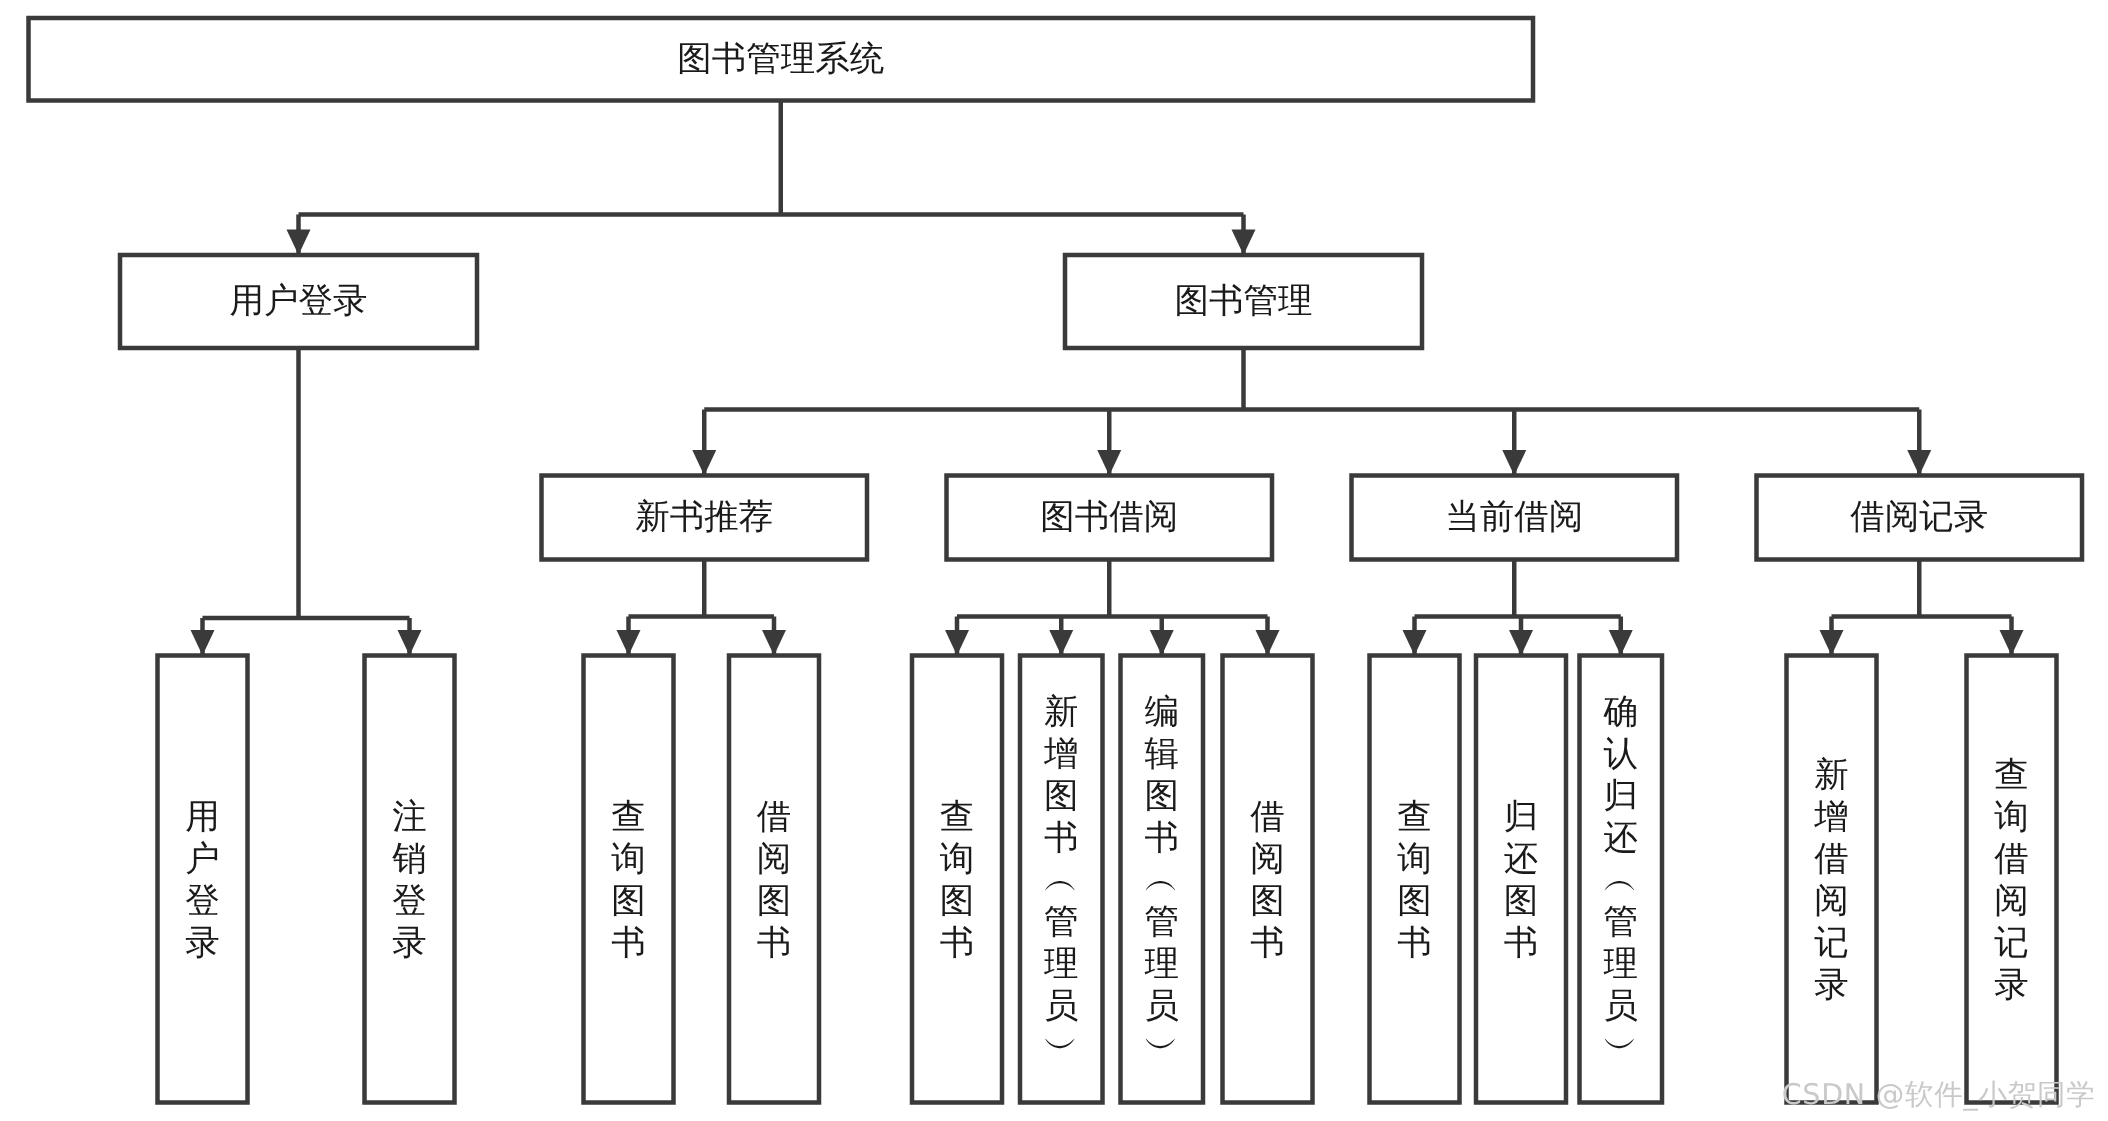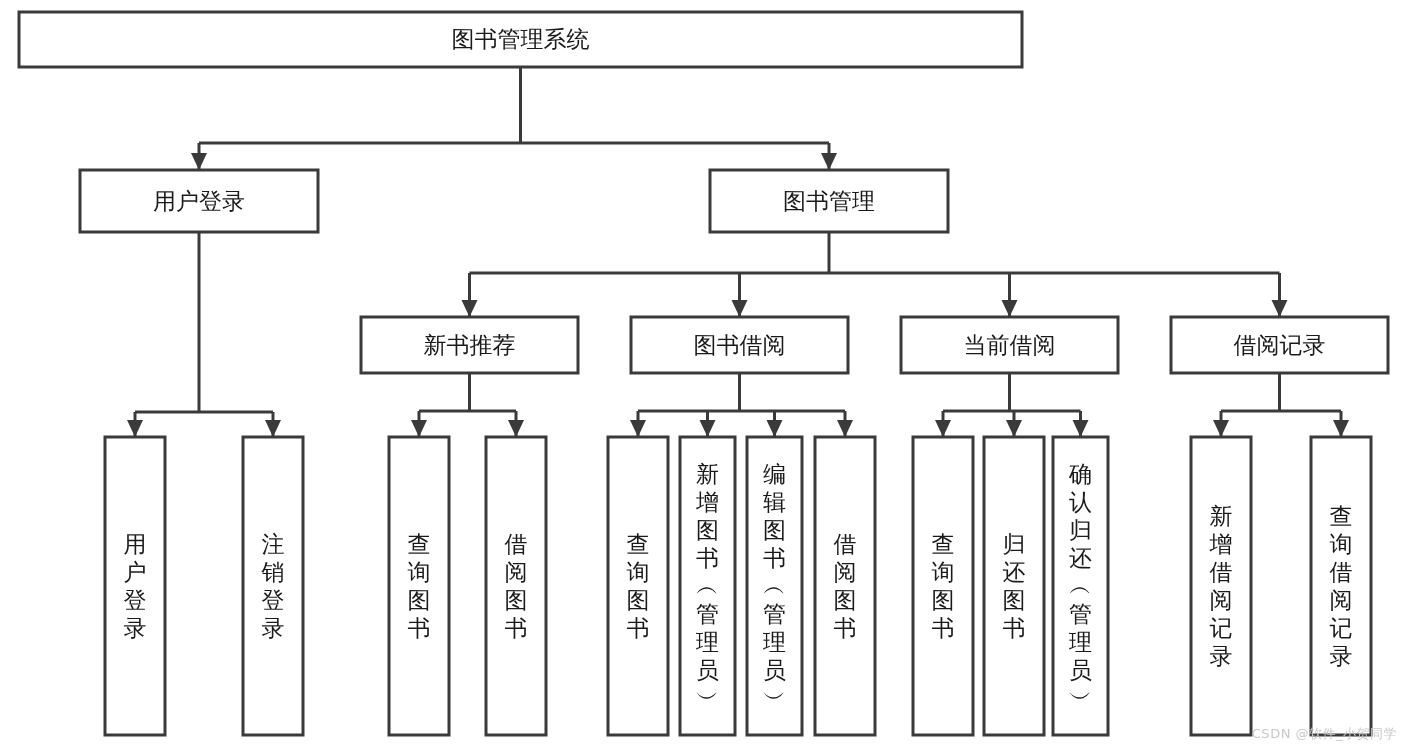--- a/index.html
+++ b/index.html
@@ -53,21 +53,21 @@
     fill: #1a1a1a;
     font-family: "DejaVu Sans", "Liberation Sans", sans-serif;
     font-size: 23px;
     text-anchor: middle;
   }
   .watermark {
     position: absolute;
     right: 8px;
     bottom: 4px;
     font-family: "DejaVu Sans", "Liberation Sans", sans-serif;
-    font-size: 13px;
+    font-size: 19px;
     color: #c9c9c9;
     white-space: nowrap;
     letter-spacing: 0.5px;
     pointer-events: none;
   }
 </style>
 </head>
 <body>
 
 <div id="diagram-root">

